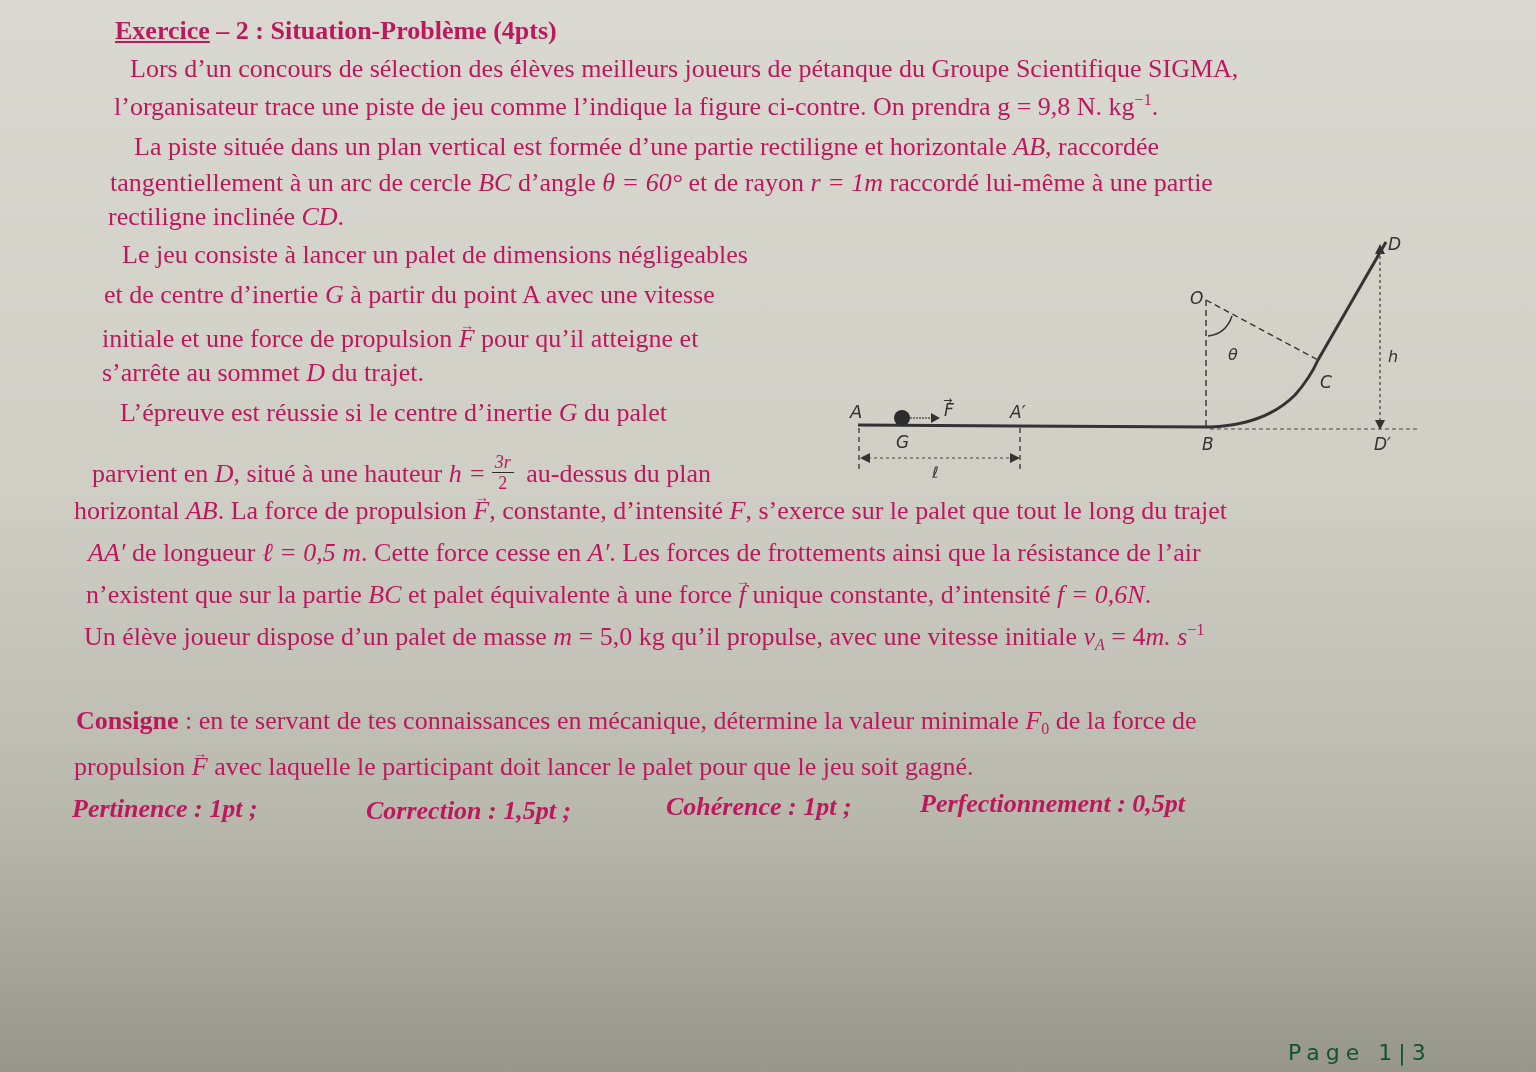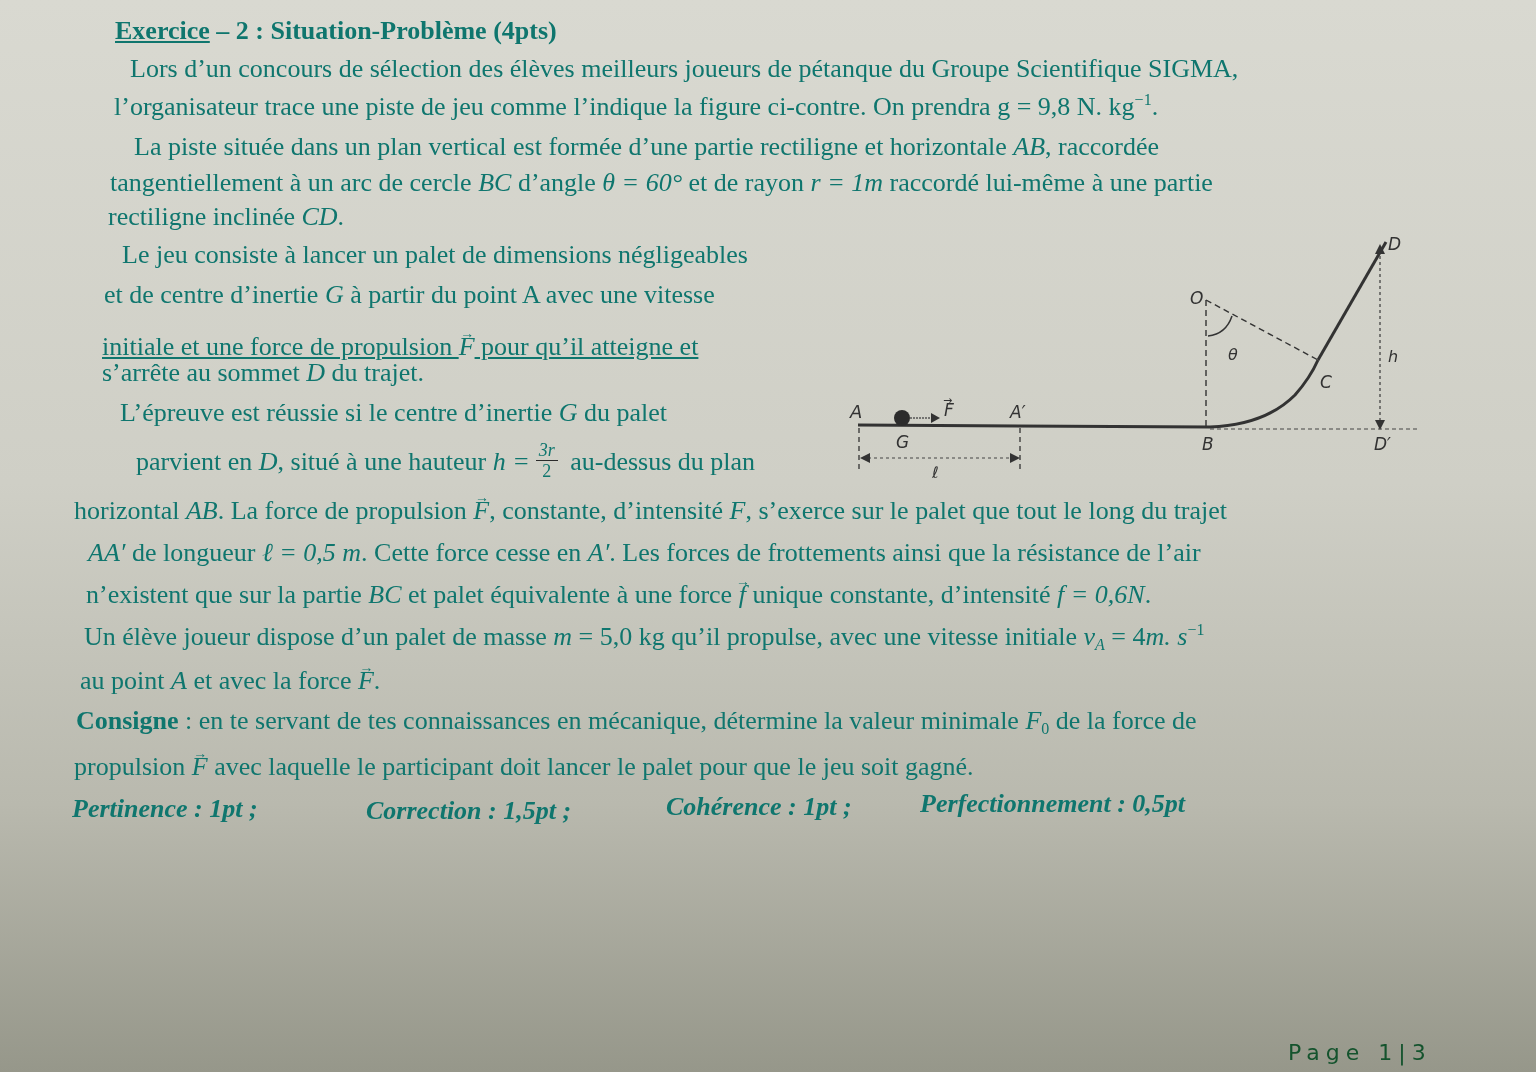--- a/index.html
+++ b/index.html
@@ -5,21 +5,21 @@
   html, body { margin:0; padding:0; }
   body {
     width:1536px; height:1072px; overflow:hidden; position:relative;
     background: linear-gradient(180deg, #d9d9d1 0%, #cfcfc6 45%, #b9b9ae 75%, #96978a 100%);
     font-family: "Liberation Serif", "DejaVu Serif", serif;
     color:#2a2a2a;
   }
   .page { position:absolute; inset:0; }
   .line {
     position:absolute; white-space:nowrap;
-    font-size:26px; line-height:30px; color:#0f766e;
+    font-size:26px; line-height:30px; color:#be185d;
   }
   .title { font-weight:bold; font-size:26px; }
   .title .u { text-decoration: underline; }
   i.m { font-style:italic; }
   .vec { position:relative; display:inline-block; font-style:italic; }
   .vec::before {
     content:"\2192"; position:absolute; left:50%; top:-13px;
     transform:translateX(-45%); font-size:14px; font-style:normal;
   }
   sup { font-size:16px; vertical-align: 10px; line-height:0; }
@@ -56,30 +56,30 @@
     <span>tangentiellement à un arc de cercle </span><i class="m">BC</i><span> d’angle </span><i class="m">θ = 60°</i><span> et de rayon </span><i class="m">r = 1m</i><span> raccordé lui-même à une partie</span>
   </div>
   <div class="line" style="left:122px; top:240px;">Le jeu consiste à lancer un palet de dimensions négligeables</div>
 
   <div class="line" style="left:108px; top:202px;">
     <span>rectiligne inclinée </span><i class="m">CD</i><span>.</span>
   </div>
   <div class="line" style="left:104px; top:280px;">
     <span>et de centre d’inertie </span><i class="m">G</i><span> à partir du point A avec une vitesse</span>
   </div>
-  <div class="line" style="left:102px; top:332px;text-decoration:underline;">
+  <div class="line" style="left:102px; top:324px;">
     <span>initiale et une force de propulsion </span><span class="vec">F</span><span> pour qu’il atteigne et</span>
   </div>
   <div class="line" style="left:102px; top:358px;">
     <span>s’arrête au sommet </span><i class="m">D</i><span> du trajet.</span>
   </div>
   <div class="line" style="left:120px; top:398px;">
     <span>L’épreuve est réussie si le centre d’inertie </span><i class="m">G</i><span> du palet</span>
   </div>
-  <div class="line" style="left:92px; top:444px;margin-left:44px;">
+  <div class="line" style="left:92px; top:456px;">
     <span>parvient en </span><i class="m">D</i><span>, situé à une hauteur </span><i class="m">h =</i><span class="frac"><span class="num">3r</span><span class="den">2</span></span><span> au-dessus du plan</span>
   </div>
 
   <svg class="figure" width="590" height="270" viewBox="0 0 590 270">
 
     <line x1="18" y1="205" x2="370" y2="207" stroke="#333" stroke-width="3"></line>
 
     <path d="M370 207 Q 425 205 455 175 Q 470 158 478 140" fill="none" stroke="#333" stroke-width="3"></path>
 
     <line x1="478" y1="140" x2="546" y2="22" stroke="#333" stroke-width="3"></line>
@@ -128,23 +128,20 @@
   </div>
   <div class="line" style="left:88px; top:538px;">
     <i class="m">AA′</i><span> de longueur </span><i class="m">ℓ = 0,5 m</i><span>. Cette force cesse en </span><i class="m">A′</i><span>. Les forces de frottements ainsi que la résistance de l’air</span>
   </div>
   <div class="line" style="left:86px; top:580px;">
     <span>n’existent que sur la partie </span><i class="m">BC</i><span> et palet équivalente à une force </span><span class="vec">f</span><span> unique constante, d’intensité </span><i class="m">f = 0,6N</i><span>.</span>
   </div>
   <div class="line" style="left:84px; top:622px;">
     <span>Un élève joueur dispose d’un palet de masse </span><i class="m">m</i><span> = 5,0 kg qu’il propulse, avec une vitesse initiale </span><i class="m">v</i><sub><i>A</i></sub><span> = 4</span><i class="m">m. s</i><sup>−1</sup>
   </div>
-  <div class="line" style="left:80px; top:666px;">
-    <span>au point </span><i class="m">A</i><span> et avec la force </span><span class="vec">F</span><span>.</span>
-  </div>
 
   <div class="line" style="left:76px; top:706px;">
     <span class="bold">Consigne</span><span> : en te servant de tes connaissances en mécanique, détermine la valeur minimale </span><i class="m">F</i><sub>0</sub><span> de la force de</span>
   </div>
   <div class="line" style="left:74px; top:752px;">
     <span>propulsion </span><span class="vec">F</span><span> avec laquelle le participant doit lancer le palet pour que le jeu soit gagné.</span>
   </div>
 
   <div class="line grading" style="left:72px; top:794px;">Pertinence : 1pt ;</div>
   <div class="line grading" style="left:366px; top:796px;">Correction : 1,5pt ;</div>

